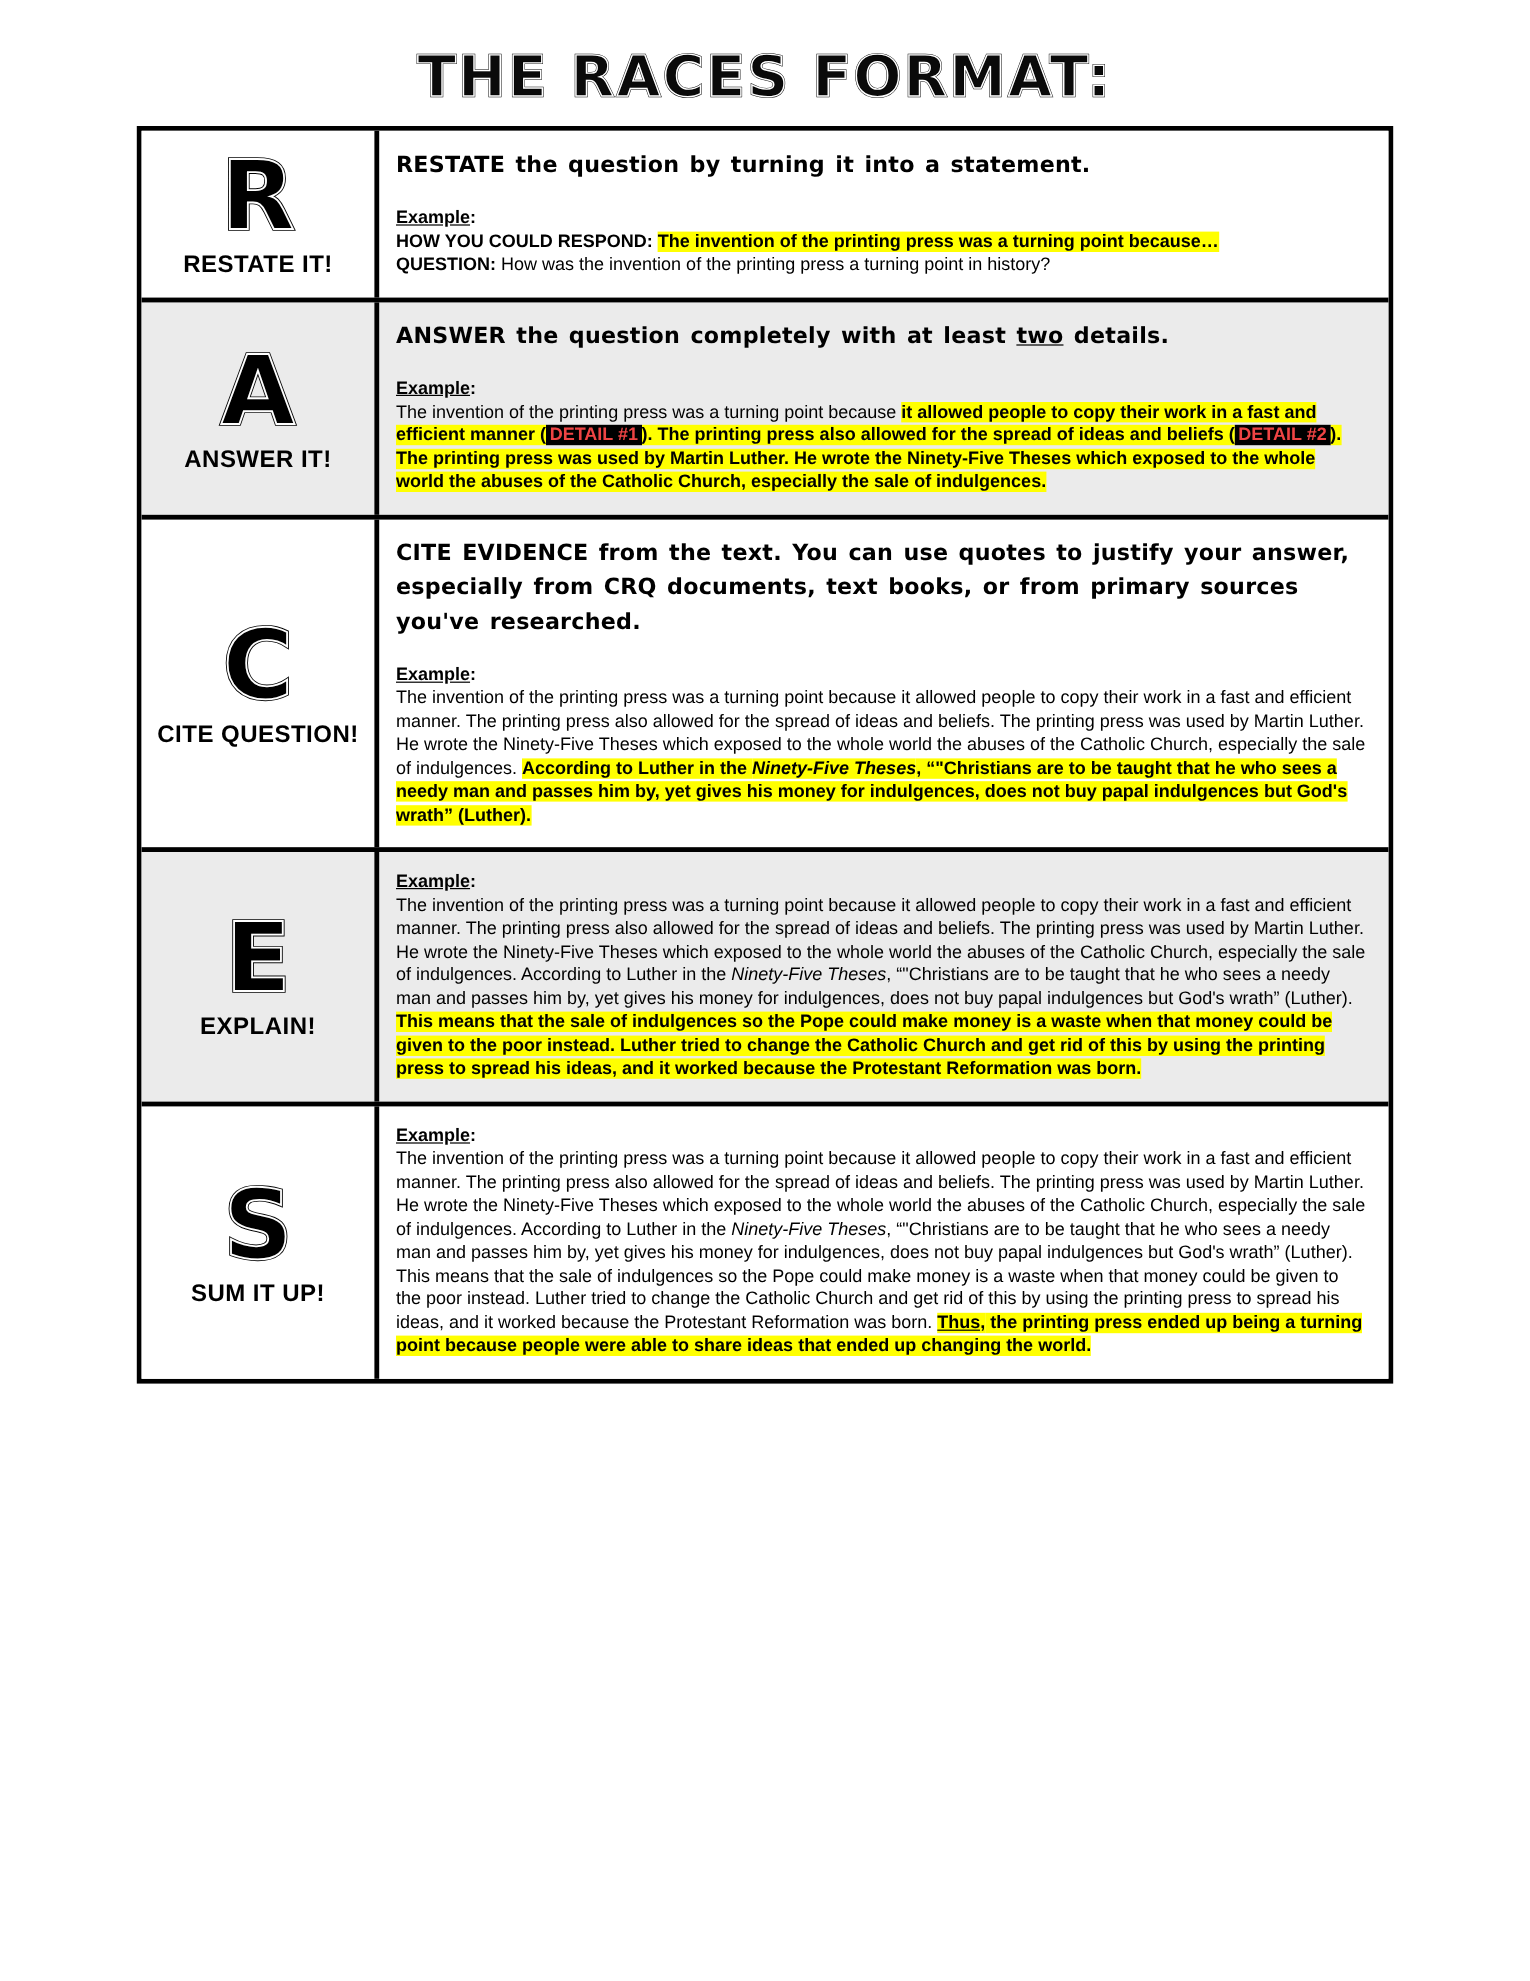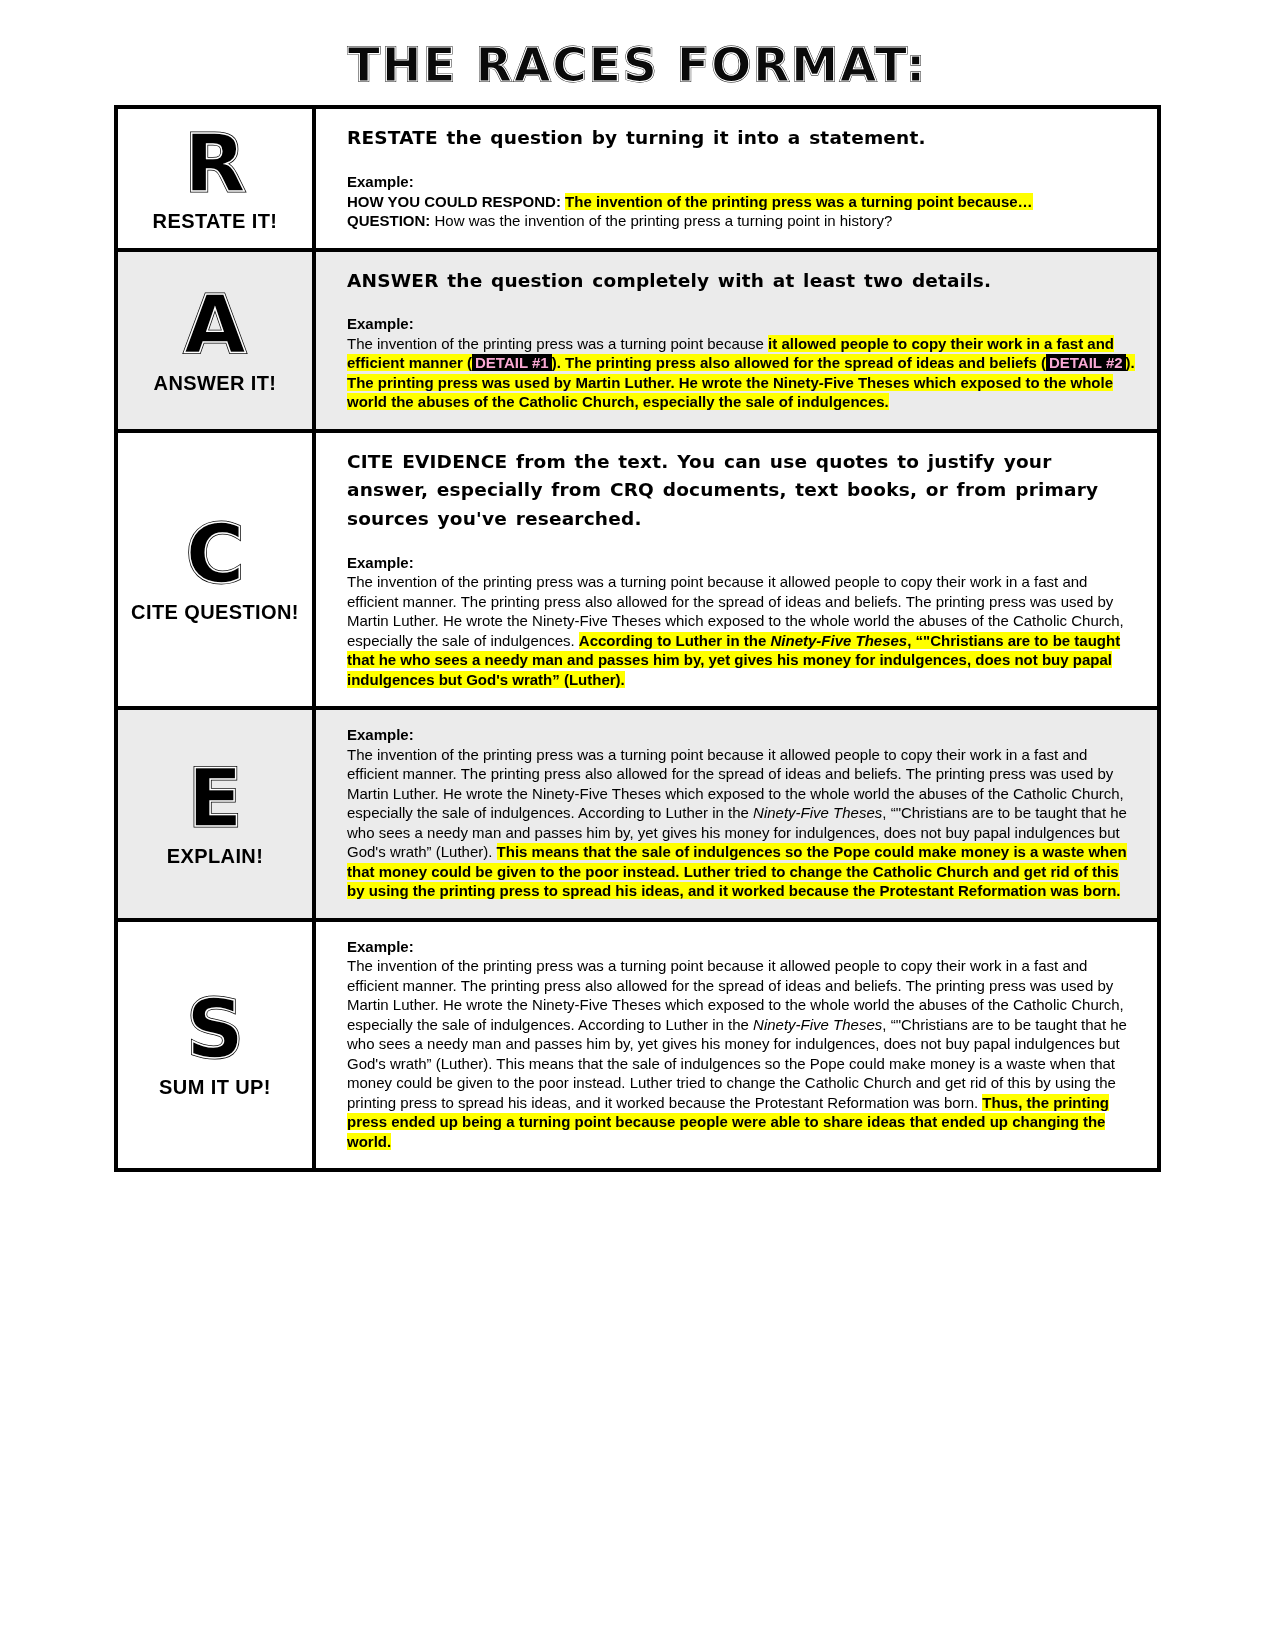--- a/index.html
+++ b/index.html
@@ -50,34 +50,34 @@
   .letter-fill { color:#000; -webkit-text-stroke:3px #000; }
   .letter-inline {
     position:absolute; left:0; top:0;
     color:transparent; -webkit-text-stroke:1.5px #fff; pointer-events:none;
   }
   .letter-label {
     font-weight:700; font-size:20px; letter-spacing:.4px;
     margin-top:6px; white-space:nowrap;
   }
 
-  .cell-right { padding:15px 18px 17px 31px; }
+  .cell-right { padding:15px 18px 17px 14px; }
   .row-heading {
     font-family:"DejaVu Sans",sans-serif; font-weight:700;
     font-size:18.5px; line-height:1.55; letter-spacing:.2px; word-spacing:2px;
     margin-bottom:19px;
   }
   .row-body p { font-size:15px; line-height:1.3; }
 
   
   .b { font-weight:700; }
   .i { font-style:italic; }
-  .u { }
+  .u { text-decoration:underline; }
   .hl { background:var(--hl,#ffff00); }
-  .inv { background:#000; color:#f9a8d4; font-weight:700; padding:0 3px; }
+  .inv { background:#000; color:#ef4444; font-weight:700; padding:0 3px; }
 </style>
 </head>
 <body>
 
 <div class="page">
   <header class="header">
     <h1 class="title">
       <span class="stroke-fill">THE RACES FORMAT:</span>
       <span class="stroke-inline" aria-hidden="true">THE RACES FORMAT:</span>
     </h1>

